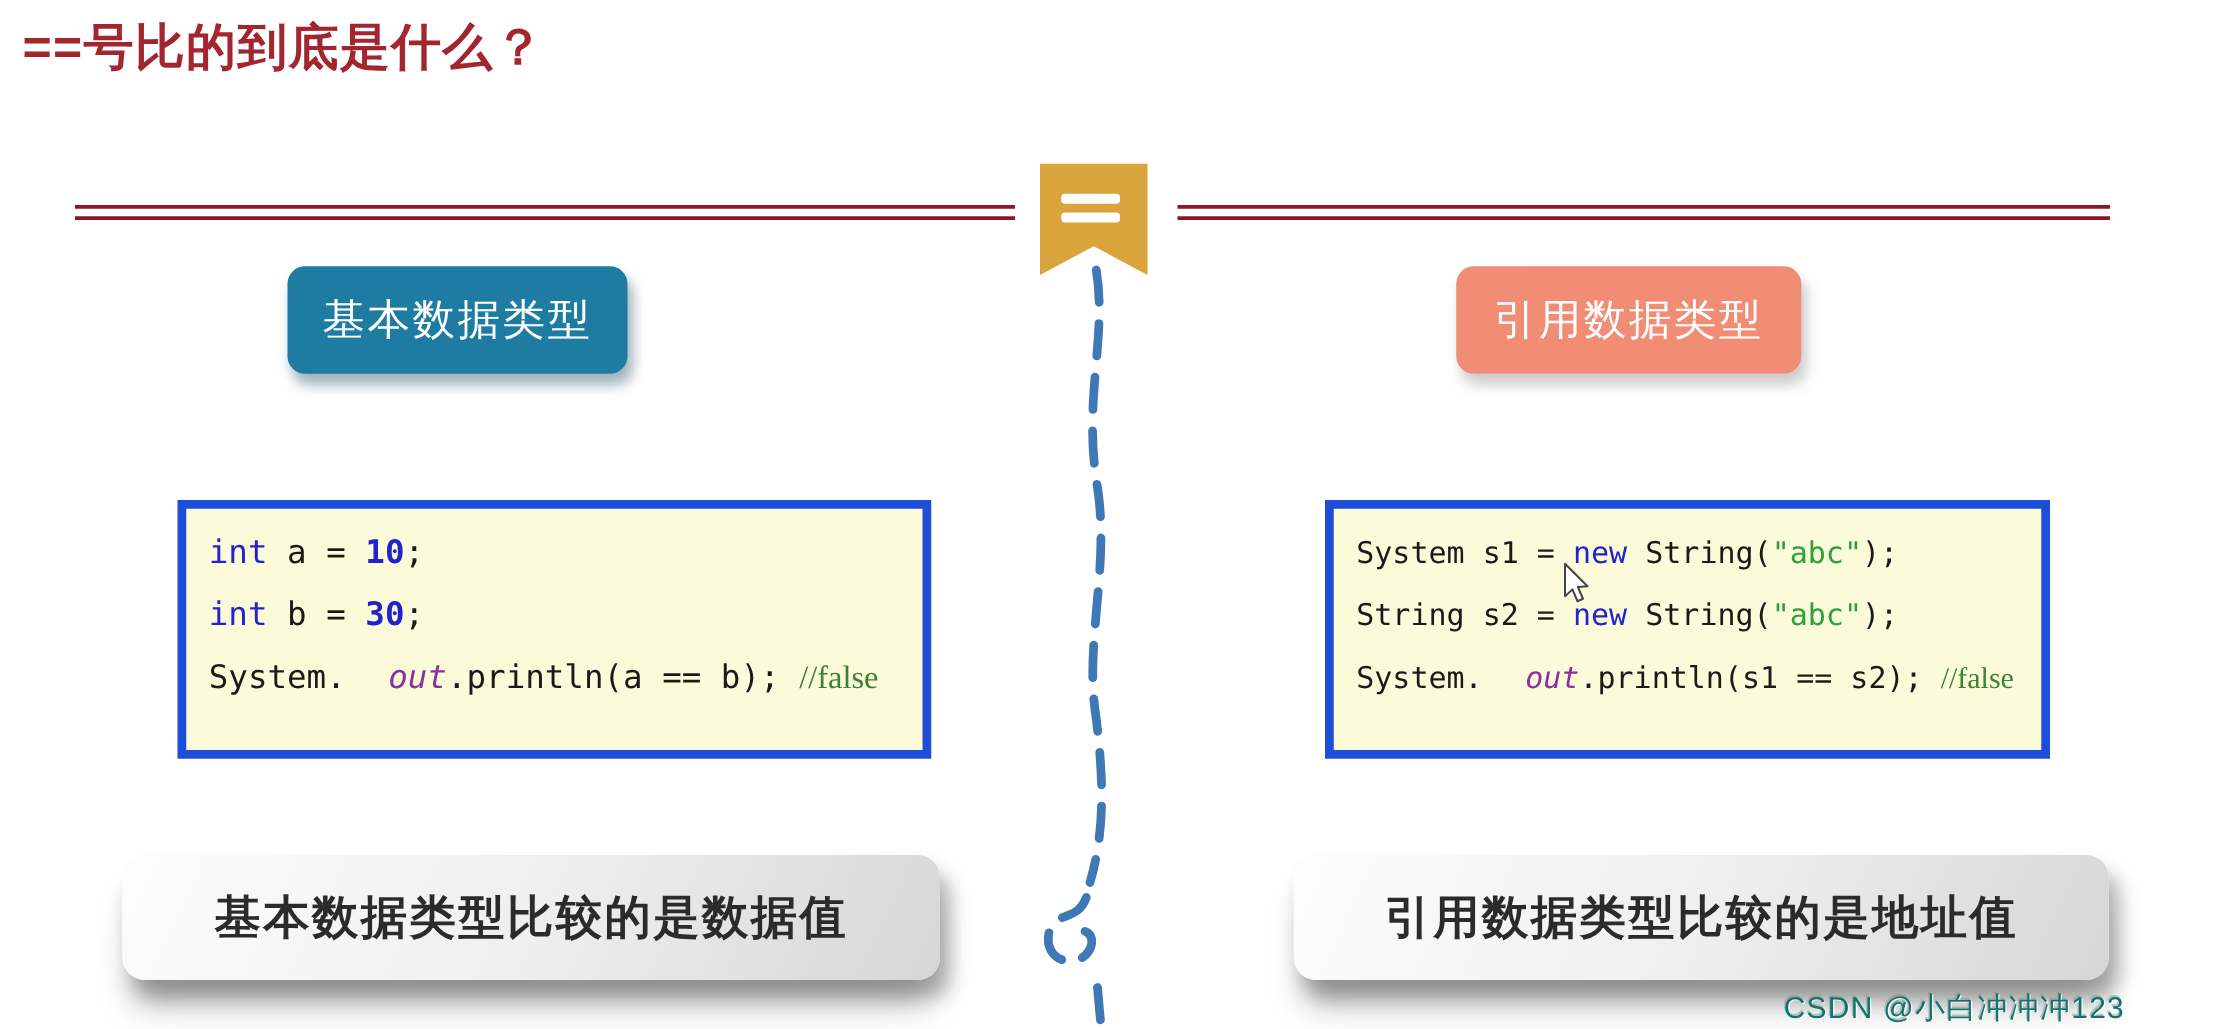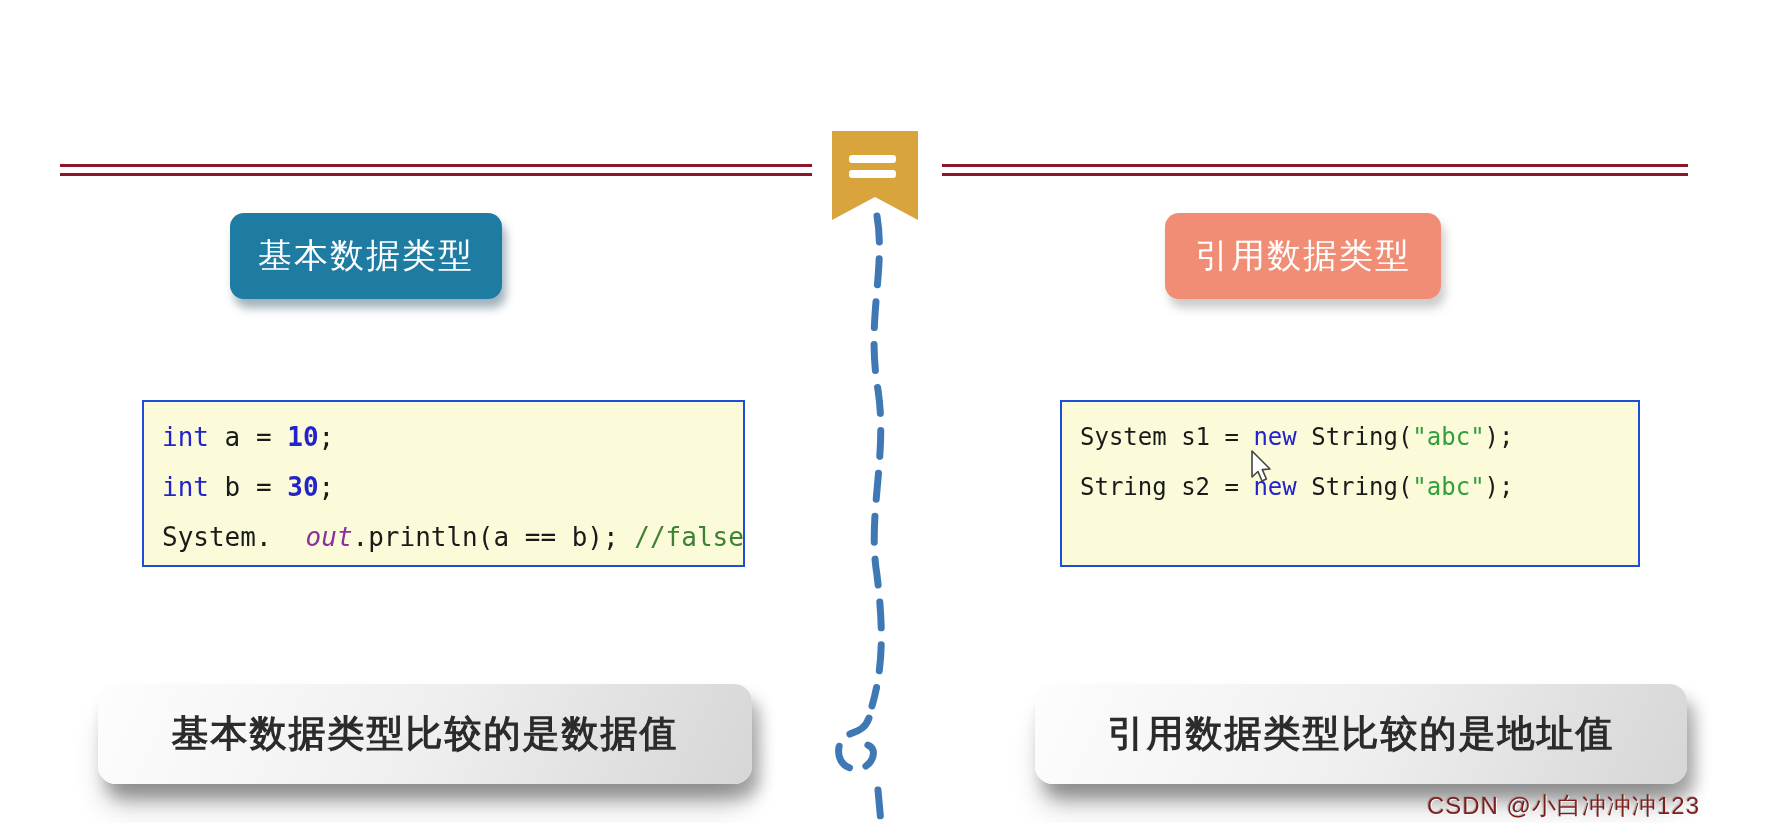--- a/index.html
+++ b/index.html
@@ -35,63 +35,64 @@
     background:var(--primary_button,#1E7BA1);
     box-shadow:4px 9px 10px rgba(20,60,85,.40);
   }
   .type-btn-right{
     left:1165px;width:276px;
     background:var(--reference_button,#F18C75);
     box-shadow:4px 9px 10px rgba(110,110,110,.35);
   }
   
   .code-box{
-    position:absolute;top:400px;height:167px;box-sizing:border-box;
+    position:absolute;top:400px;height:207px;box-sizing:border-box;
     background:var(--code_background,#FBFBDA);
-    border:2px solid #1d4ed8;
+    border:7px solid #1d4ed8;
     padding:10px 18px 0 18px;
     font-family:"DejaVu Sans Mono","Liberation Mono",monospace;
     color:#1A1A1A;
   }
   .code-box-left{left:142px;width:603px;font-size:26px;}
   .code-box-right{left:1060px;width:580px;font-size:24px;}
   .code-line{height:50px;line-height:50px;white-space:pre;}
   .tok-pl{color:#1A1A1A;}
   .tok-kw{color:var(--keyword,#2323CC);}
   .tok-num{color:var(--number,#2323CC);font-weight:bold;}
   .tok-fld{color:var(--field,#8E2F9E);font-style:italic;margin-left:34px;}
   .tok-str{color:var(--string,#2FA03C);}
-  .tok-cm{color:var(--comment,#3C8232);}
+  .tok-cm{color:var(--comment,#3C8232);font-family:Liberation Serif, serif;}
   
   .banner{
     position:absolute;top:684px;height:100px;border-radius:18px;
     background:linear-gradient(115deg,#FDFDFD 0%,#EFEFEF 50%,#D6D6D6 100%);
     box-shadow:8px 14px 16px rgba(0,0,0,.30),0 28px 30px -8px rgba(0,0,0,.22);
     display:flex;align-items:center;justify-content:center;
     font-size:37px;font-weight:800;color:#2B2B2B;letter-spacing:2px;
   }
   .banner-left{left:98px;width:654px;}
   .banner-right{left:1035px;width:652px;}
   
   .dash{fill:none;stroke:var(--dashed_line,#3E79B6);stroke-width:7;stroke-dasharray:26 17;stroke-linecap:round;}
   #connector{position:absolute;left:0;top:0;pointer-events:none;}
   
   .watermark{
     position:absolute;left:1372px;top:790px;width:328px;text-align:right;
-    font-size:24px;color:#7f1d1d;letter-spacing:1px;
+    font-size:24px;color:#0f766e;letter-spacing:1px;
     text-shadow:1px 1px 0 rgba(255,255,255,.8), -1px -1px 0 rgba(140,140,140,.5);
   }
   
   .cursor{position:absolute;left:1250px;top:450px;}
 </style>
 </head>
 <body>
 
 <div id="stage">
 
+  <div class="page-title">==号比的到底是什么？</div>
 
   <div class="hr hr-left"></div>
   <div class="hr hr-right"></div>
 
   <svg class="bookmark" width="90" height="93" viewBox="0 0 90 93">
     <polygon points="2,2 88,2 88,91 45,68 2,91" fill="#D9A43C"></polygon>
     <g>
       <rect x="19" y="26" width="47" height="8" rx="3" fill="#ffffff"></rect>
       <rect x="19" y="41" width="47" height="8" rx="3" fill="#ffffff"></rect>
     </g>
@@ -113,20 +114,21 @@
 
   <div class="code-box code-box-left">
     <div class="code-line"><span class="tok-kw">int</span><span class="tok-pl"> a = </span><span class="tok-num">10</span><span class="tok-pl">;</span></div>
     <div class="code-line"><span class="tok-kw">int</span><span class="tok-pl"> b = </span><span class="tok-num">30</span><span class="tok-pl">;</span></div>
     <div class="code-line"><span class="tok-pl">System.</span><span class="tok-fld">out</span><span class="tok-pl">.println(a == b); </span><span class="tok-cm">//false</span></div>
   </div>
 
   <div class="code-box code-box-right">
     <div class="code-line"><span class="tok-pl">System s1 = </span><span class="tok-kw">new</span><span class="tok-pl"> String(</span><span class="tok-str">"abc"</span><span class="tok-pl">);</span></div>
     <div class="code-line"><span class="tok-pl">String s2 = </span><span class="tok-kw">new</span><span class="tok-pl"> String(</span><span class="tok-str">"abc"</span><span class="tok-pl">);</span></div>
+    <div class="code-line"><span class="tok-pl">System.</span><span class="tok-fld">out</span><span class="tok-pl">.println(s1 == s2); </span><span class="tok-cm">//false</span></div>
   </div>
 
   <div class="banner banner-left">
     <span>基本数据类型比较的是数据值</span>
   </div>
 
   <div class="banner banner-right">
     <span>引用数据类型比较的是地址值</span>
   </div>
 

